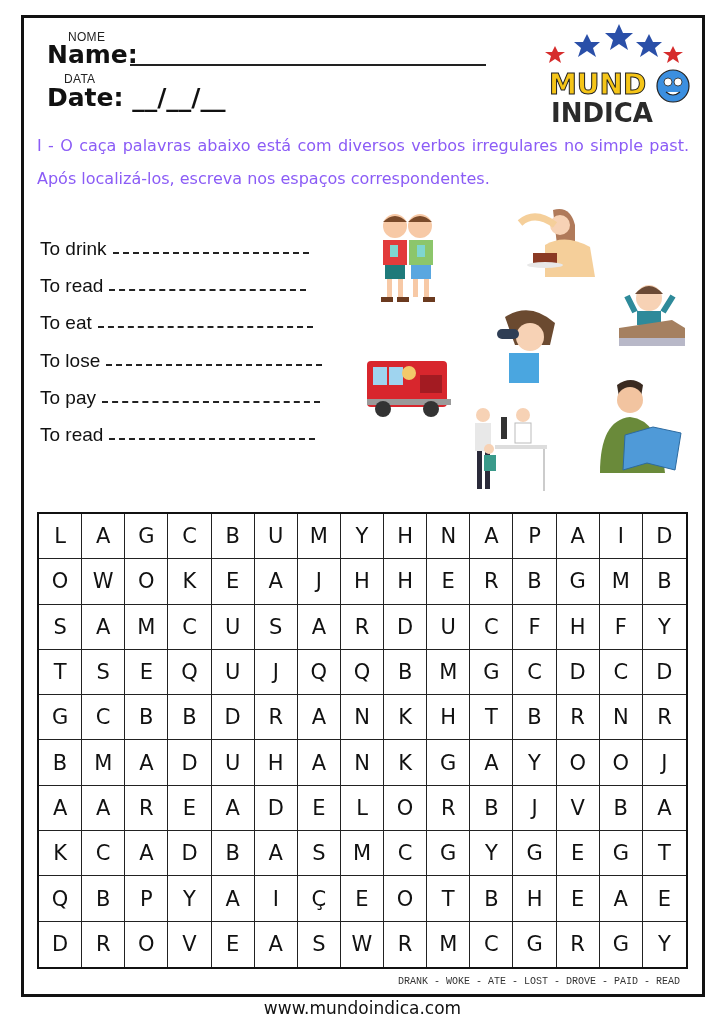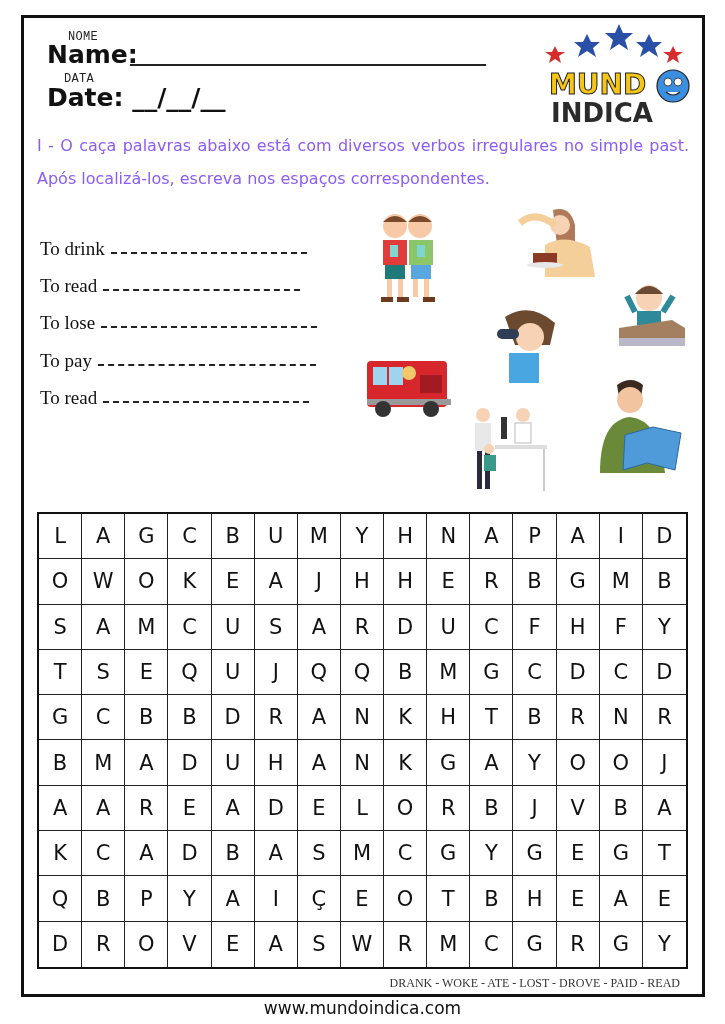--- a/index.html
+++ b/index.html
@@ -1,31 +1,31 @@
 <!DOCTYPE html>
 <html><head>
 <meta charset="utf-8">
 <style>
   * { box-sizing: border-box; margin: 0; padding: 0; }
   html, body { width: 725px; height: 1024px; background: #ffffff; overflow: hidden; }
   body { position: relative; font-family: "DejaVu Sans", sans-serif; color: #111; }
   .frame { position: absolute; left: 21px; top: 15px; width: 684px; height: 982px; border: 3px solid #111; }
-  .lbl-small { position: absolute; font-family: Liberation Mono, monospace; font-size: 12px; color: #222; letter-spacing: 0.3px; }
+  .lbl-small { position: absolute; font-family: Liberation Sans, sans-serif; font-size: 12px; color: #222; letter-spacing: 0.3px; }
   .lbl-big { position: absolute; font-family: "DejaVu Sans", sans-serif; font-weight: bold; font-size: 25px; color: #111; }
   .name-line { position: absolute; left: 130px; top: 64px; width: 356px; border-bottom: 2px solid #222; }
   .instr { position: absolute; left: 37px; top: 129px; width: 652px; font-family: "DejaVu Sans", sans-serif; font-size: 16px; line-height: 33px; text-align: justify; text-align-last: left; color: #8b5cf6; }
   .verbs { position: absolute; left: 40px; top: 236px; }
   .verb-row { height: 37.2px; display: flex; align-items: flex-start; white-space: nowrap; }
-  .verb-label { font-family: Liberation Serif, serif; font-size: 19px; line-height: 26px; margin-right: 6px; }
+  .verb-label { font-family: Liberation Sans, sans-serif; font-size: 19px; line-height: 26px; margin-right: 6px; }
   .verb-blank { display: inline-block; height: 18px; border-bottom: 2px dashed #222; }
   .grid { position: absolute; left: 37px; top: 512px; width: 651px; height: 457px; border: 2px solid #111; display: grid; grid-template-columns: repeat(15, 1fr); grid-template-rows: repeat(10, 1fr); }
   .cell { border-right: 1.5px solid #222; border-bottom: 1.5px solid #222; display: flex; align-items: center; justify-content: center; font-family: "DejaVu Sans", sans-serif; font-size: 21px; color: #111; }
   .cell:nth-child(15n) { border-right: none; }
   .cell:nth-last-child(-n+15) { border-bottom: none; }
-  .answers { position: absolute; right: 45px; top: 976px; font-family: Liberation Serif, serif; font-size: 12px; color: #333; }
+  .answers { position: absolute; right: 45px; top: 976px; font-family: Liberation Mono, monospace; font-size: 10px; color: #333; }
   .website { position: absolute; left: 0; width: 725px; top: 998px; text-align: center; font-family: "DejaVu Sans", sans-serif; font-size: 17px; color: #111; }
   .logo { position: absolute; left: 545px; top: 22px; width: 160px; height: 108px; }
   .pic { position: absolute; }
 </style>
 </head>
 <body>
 
 <div class="frame"></div>
 
 <div class="lbl-small" style="left:68px;top:30px;">NOME</div>
@@ -57,20 +57,24 @@
 <div class="instr">I - O caça palavras abaixo está com diversos verbos irregulares no simple past. Após localizá-los, escreva nos espaços correspondentes.</div>
 
 <div class="verbs">
   <div class="verb-row">
     <span class="verb-label">To drink</span>
     <span class="verb-blank" style="width:196px"></span>
   </div>
   <div class="verb-row">
     <span class="verb-label">To read</span>
     <span class="verb-blank" style="width:197px"></span>
+  </div>
+  <div class="verb-row">
+    <span class="verb-label">To eat</span>
+    <span class="verb-blank" style="width:215px"></span>
   </div>
   <div class="verb-row">
     <span class="verb-label">To lose</span>
     <span class="verb-blank" style="width:216px"></span>
   </div>
   <div class="verb-row">
     <span class="verb-label">To pay</span>
     <span class="verb-blank" style="width:218px"></span>
   </div>
   <div class="verb-row">

